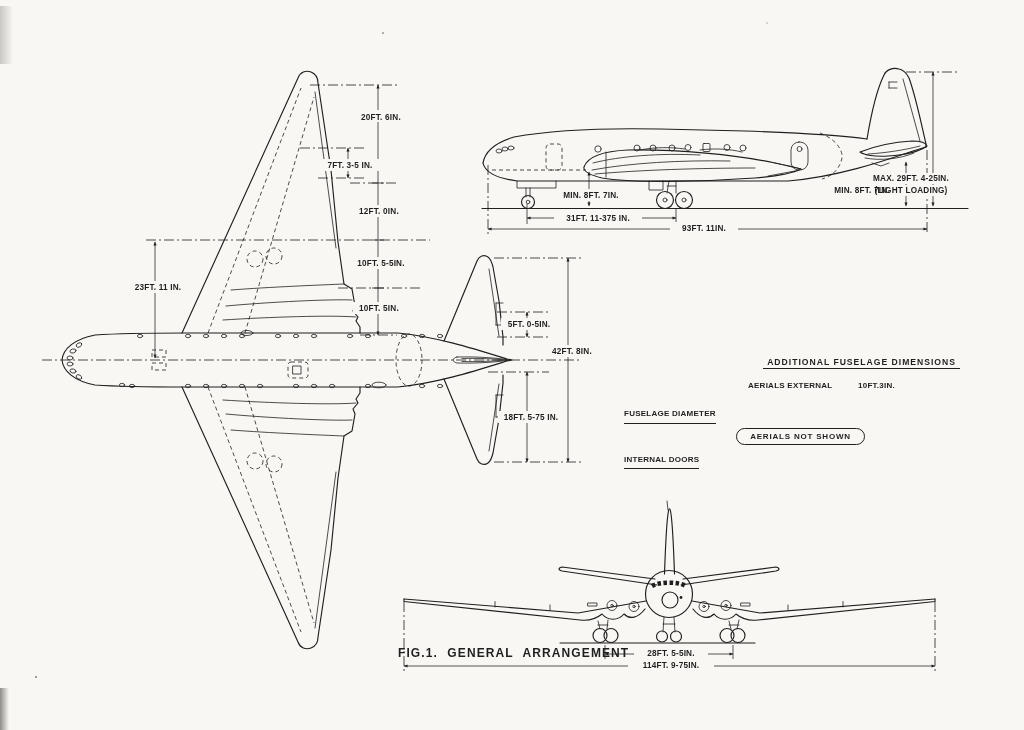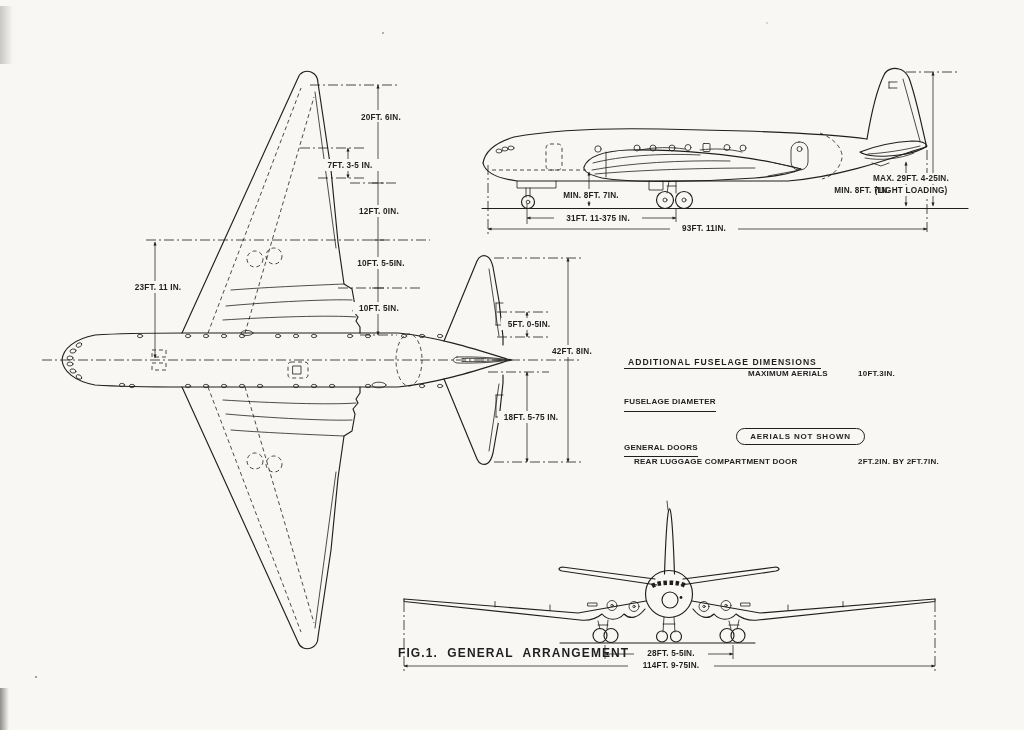--- a/index.html
+++ b/index.html
@@ -10,21 +10,21 @@
   svg * { vector-effect:none; }
   .ln  { stroke:#1f1f1f; fill:none; stroke-width:1.15; stroke-linecap:round; stroke-linejoin:round; }
   .ln2 { stroke:#1f1f1f; fill:none; stroke-width:0.8;  stroke-linecap:round; stroke-linejoin:round; }
   .dim { stroke:#1f1f1f; fill:none; stroke-width:0.75; }
   .dd  { stroke:#1f1f1f; fill:none; stroke-width:0.8; stroke-dasharray:10 3 2 3; }
   .dsh { stroke:#1f1f1f; fill:none; stroke-width:0.8; stroke-dasharray:4 3; }
   .bg  { fill:#f8f7f4; stroke:none; }
   text.t { font:700 8.2px "Liberation Sans", sans-serif; fill:#1f1f1f; letter-spacing:0.2px; }
   .ftable { position:absolute; left:624px; top:357px; width:336px;
             font:700 8px "Liberation Sans", sans-serif; letter-spacing:0.25px; }
-  .ft-title { text-align:left; margin-bottom:0; }
+  .ft-title { text-align:right; margin-bottom:12px; }
   .ft-title span { display:inline-block; font-size:8.6px; letter-spacing:1px;
                    border-bottom:1.2px solid #1f1f1f; padding:0 4px 1px 4px; }
   .ft-row { display:flex; line-height:9.6px; }
   .ft-c1 { width:124px; } .ft-c2 { width:110px; } .ft-c3 { flex:1; }
   .ft-dl { width:224px; padding-left:10px; }
   .u { border-bottom:1.1px solid #1f1f1f; display:inline-block; padding-bottom:4px;margin-top:28px; }
   .gap { height:3px; }
   .badge { position:absolute; left:736px; top:428px; width:127px; height:15px;
            border:1.4px solid #1f1f1f; border-radius:9px; display:flex; align-items:center;
            justify-content:center; font:700 8px "Liberation Sans", sans-serif; letter-spacing:0.8px;text-align:center; }
@@ -268,30 +268,26 @@
     <circle cx="383" cy="33" r="1" fill="#999"></circle>
     <circle cx="767" cy="23" r="0.8" fill="#aaa"></circle>
     <circle cx="36" cy="677" r="1.1" fill="#8a8a8a"></circle>
   </g>
 </svg>
 
 <div class="ftable">
   <div class="ft-title"><span>ADDITIONAL FUSELAGE DIMENSIONS</span></div>
   <div class="ft-row">
     <span class="ft-c1"><span class="u">FUSELAGE DIAMETER</span></span>
-    <span class="ft-c2">MAXIMUM AERIALS</span>
+    <span class="ft-c2">AERIALS EXTERNAL</span>
     <span class="ft-c3">10FT.3IN.</span>
   </div>
   <div class="gap"></div>
   <div class="ft-row">
-    <span class="u">GENERAL DOORS</span>
-  </div>
-  <div class="ft-row">
-    <span class="ft-dl">REAR LUGGAGE COMPARTMENT DOOR</span>
-    <span class="ft-c3">2FT.2IN. BY 2FT.7IN.</span>
+    <span class="u">INTERNAL DOORS</span>
   </div>
 </div>
 
 <div class="badge">AERIALS NOT SHOWN</div>
 <div class="caption">FIG.1. GENERAL ARRANGEMENT</div>
 <div class="smudge-tl"></div>
 <div class="smudge-bl"></div>
 </div>
 
 </body></html>

